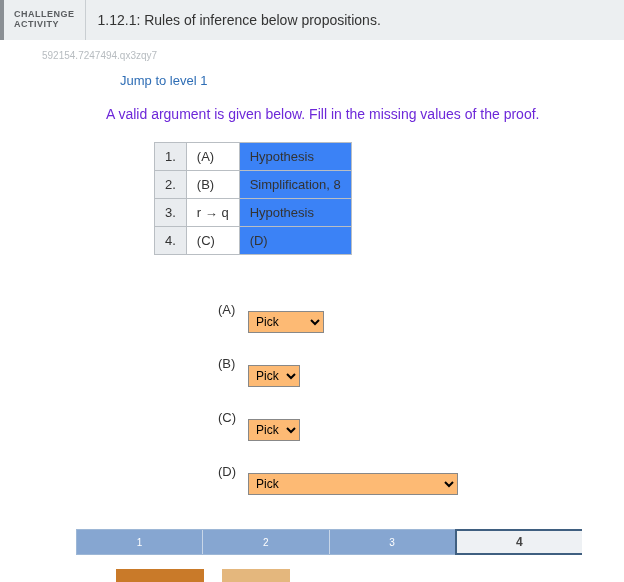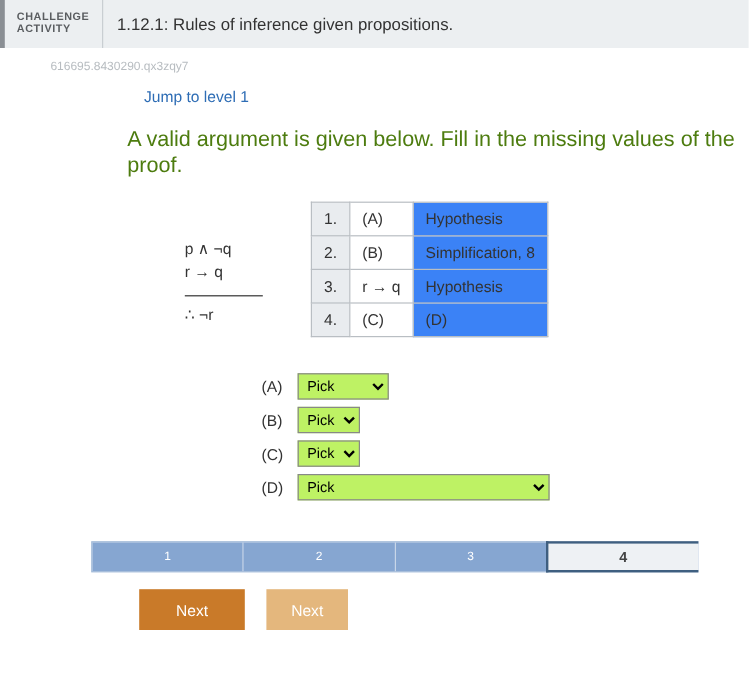--- a/index.html
+++ b/index.html
@@ -47,22 +47,22 @@
   }
   .jump {
     color: #2e6db5;
     font-size: 13px;
     padding: 0 0 18px 86px;
     cursor: pointer;
     display: inline-block;
   }
   .prompt {
     padding: 0 0 20px 72px;
-    font-size: 18px;
-    color: #4d7c0f;
+    font-size: 14px;
+    color: #6d28d9;
   }
   .upper {
     display: flex;
     padding: 0 0 30px 120px;
     gap: 40px;
   }
   .argument {
     padding-top: 30px;
     font-family: Arial, sans-serif;
     font-size: 13px;
@@ -105,21 +105,22 @@
     display: flex;
     align-items: center;
     gap: 8px;
     margin-bottom: 6px;
   }
   .sel-row span { width: 22px; }
   .sel-row select {
     font-size: 12px;
     padding: 2px 3px;
     border: 1px solid #888;
-    background: #bef264;
+    background: #fdba74;
+    margin-top: 26px;
   }
   .sel-a { width: 76px; }
   .sel-b { width: 52px; }
   .sel-c { width: 52px; }
   .sel-d { width: 210px; }
   .levels {
     display: flex;
     margin: 0 42px 14px 42px;
     border: 1px solid #9db7d6;
     height: 26px;
@@ -169,37 +170,31 @@
   }
 </style>
 </head>
 <body>
 
 <div class="header-bar">
   <div class="challenge-label">
     <span>CHALLENGE</span>
     <span>ACTIVITY</span>
   </div>
-  <div class="title">1.12.1: Rules of inference given propositions.</div>
+  <div class="title">1.12.1: Rules of inference below propositions.</div>
 </div>
 
-<div class="hashline">616695.8430290.qx3zqy7</div>
+<div class="hashline">592154.7247494.qx3zqy7</div>
 
 <div class="content">
   <a class="jump">Jump to level 1</a>
 
   <div class="prompt">A valid argument is given below. Fill in the missing values of the proof.</div>
 
   <div class="upper">
-    <div class="argument">
-      <div class="line">p ∧ ¬q</div>
-      <div class="line">r → q</div>
-      <hr>
-      <div class="line">∴ ¬r</div>
-    </div>
 
     <table class="proof-table">
       <tbody>
           <tr>
         <td class="num">1.</td>
         <td class="val">(A)</td>
         <td class="reason">Hypothesis</td>
       </tr>
       <tr>
         <td class="num">2.</td>

